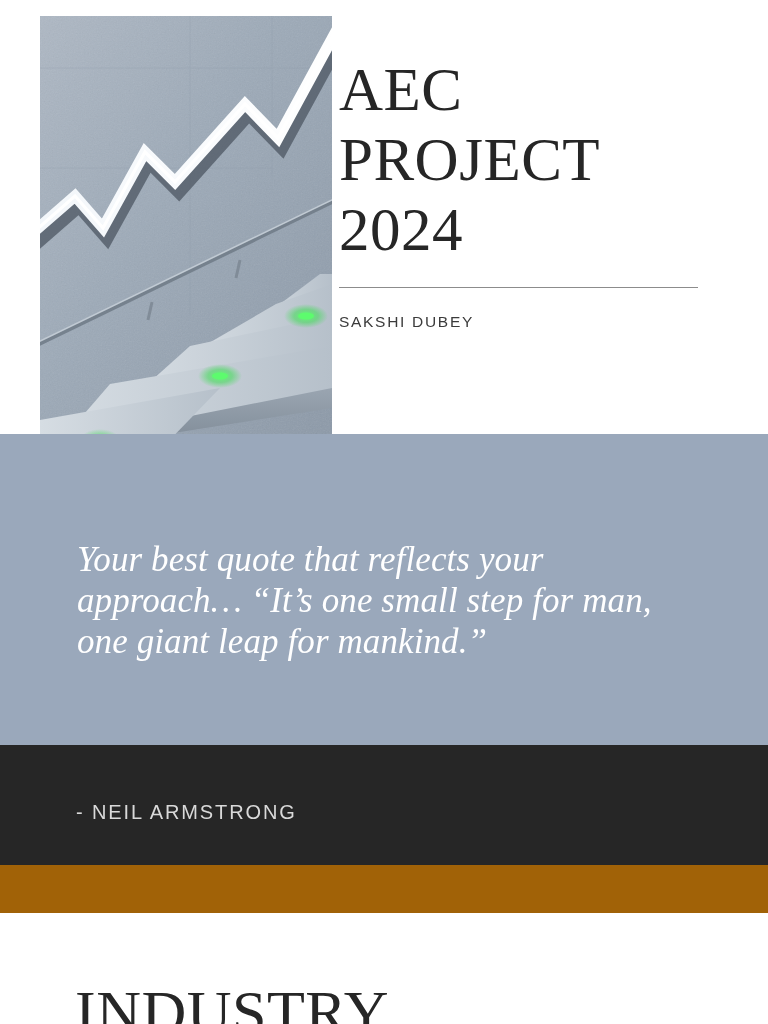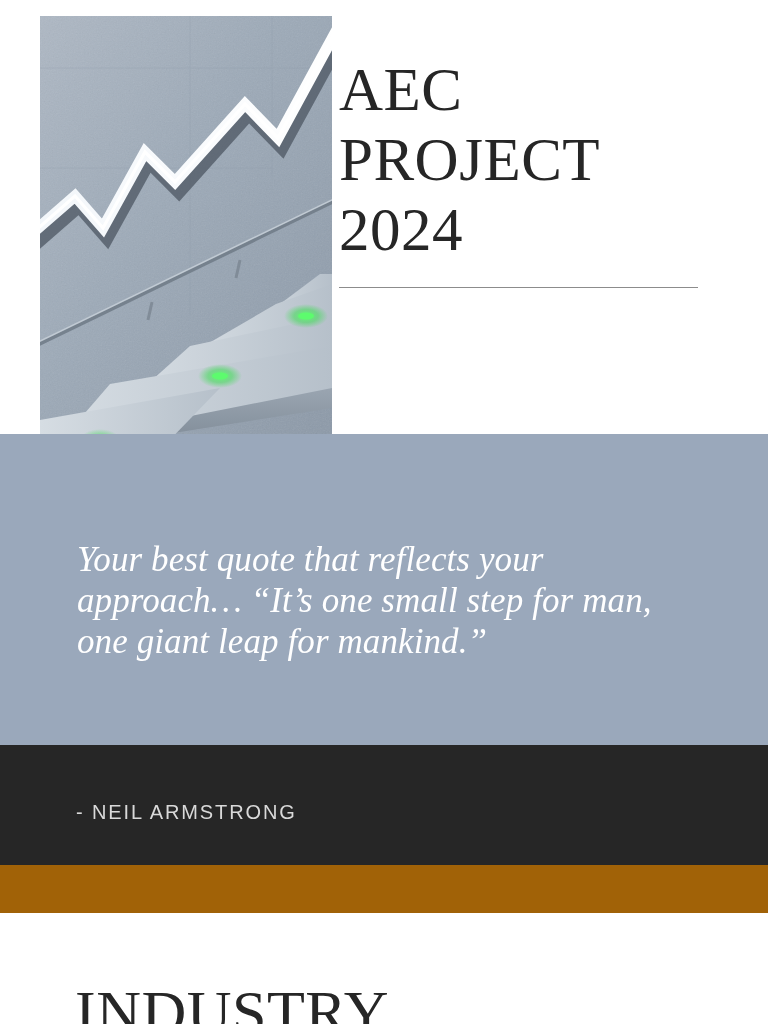--- a/index.html
+++ b/index.html
@@ -243,20 +243,21 @@
         <ellipse cx="60" cy="424" rx="7" ry="3" fill="#5dfb6e" opacity="0.85"></ellipse>
       </svg>
     </figure>
 
     <div class="title-block">
       <h1 class="deck-title">AEC
 PROJECT
 2024</h1>
       <div class="title-rule"></div>
       <div class="author-line">
+        <div>SAKSHI DUBEY</div>
       </div>
     </div>
 
   </section>
 
   <section class="quote-slide">
     <div class="quote-band">
       <blockquote class="quote-text">Your best quote that reflects your approach… “It’s one small step for man, one giant leap for mankind.”</blockquote>
     </div>
     <div class="attribution-band">

